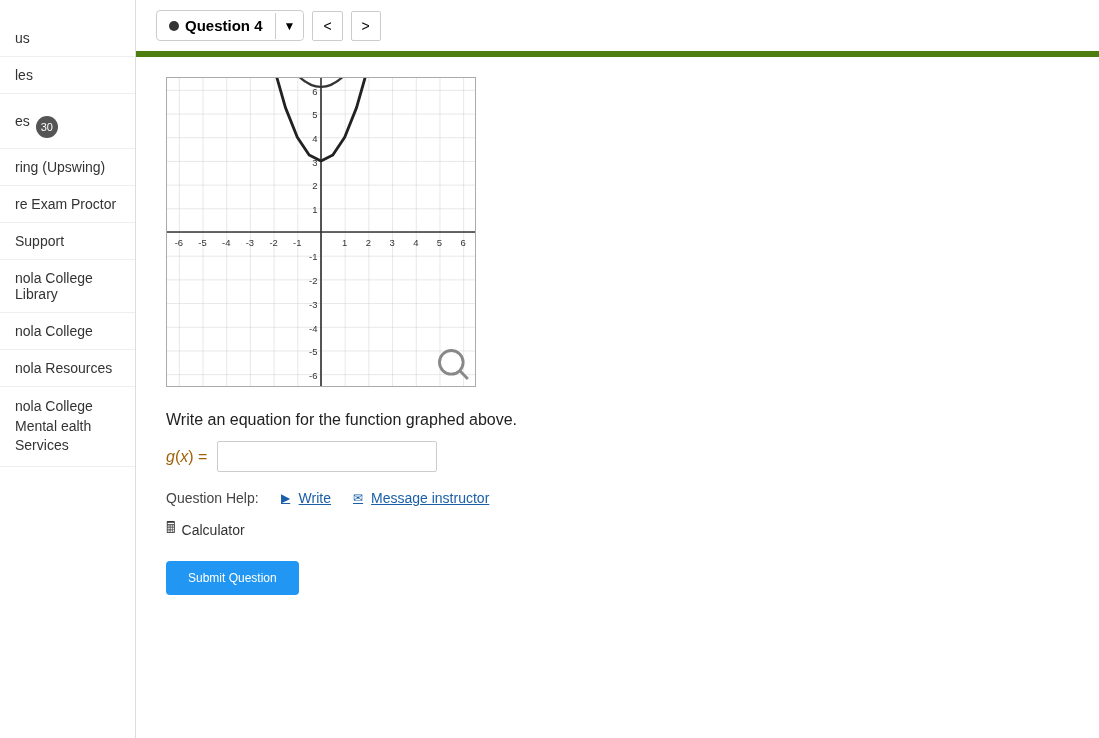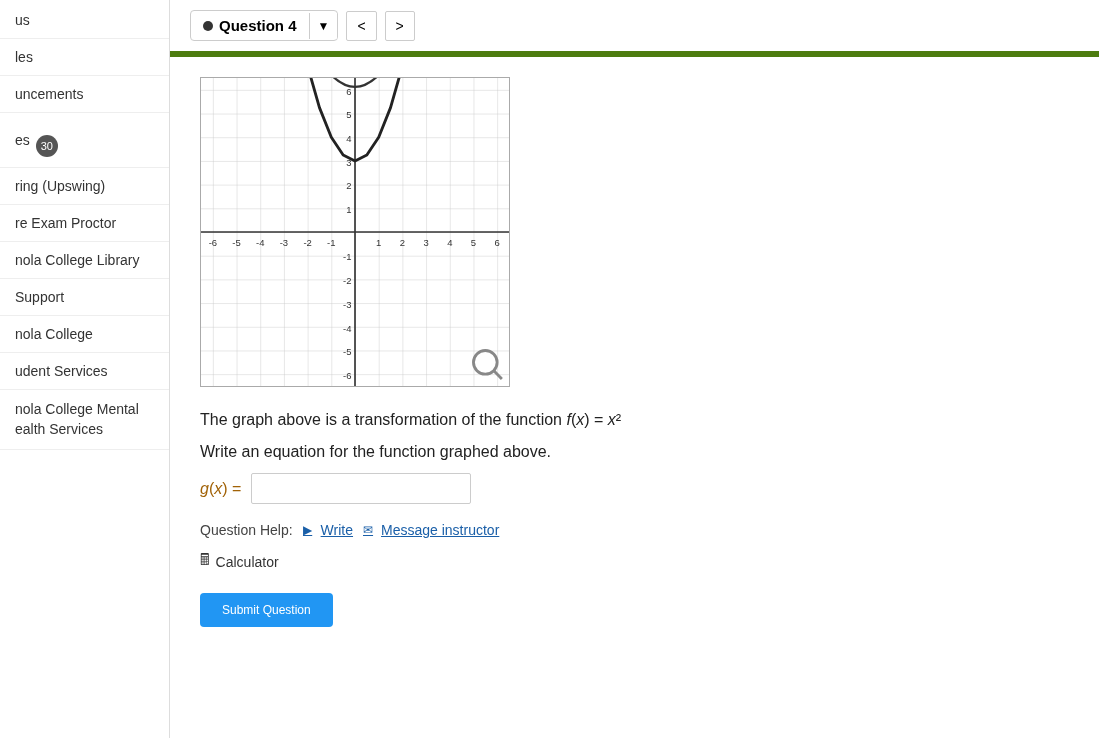--- a/index.html
+++ b/index.html
@@ -6,24 +6,24 @@
     body {
       font-family: Arial, sans-serif;
       background: #f0f0f0;
       display: flex;
       height: 738px;
       overflow: hidden;
     }
 
     
     .sidebar {
-      width: 170px;
+      width: 136px;
       background: #fff;
       border-right: 1px solid #ddd;
-      padding-top: 2px;
+      padding-top: 20px;
       flex-shrink: 0;
       display: flex;
       flex-direction: column;
     }
     .sidebar-item {
       padding: 10px 15px;
       font-size: 14px;
       color: #333;
       cursor: pointer;
       display: flex;
@@ -151,21 +151,21 @@
       font-size: 15px;
       width: 220px;
       border-radius: 2px;
       outline: none;
     }
 
     
     .help-row {
       display: flex;
       align-items: center;
-      gap: 6px;
+      gap: 18px;
       margin-bottom: 10px;
       font-size: 14px;
       flex-wrap: wrap;
     }
     .help-label { color: #444; }
     .help-link {
       color: #1a5fa8;
       text-decoration: underline;
       cursor: pointer;
       display: flex;
@@ -212,43 +212,40 @@
 <body>
 
 <div class="sidebar">
   <div class="sidebar-item">
     <span>us</span>
   </div>
   <div class="sidebar-item">
     <span>les</span>
   </div>
   <div class="sidebar-item">
-    <span>uncements</span>
-  </div>
-  <div class="sidebar-item">
     <span>es</span>
     <span class="badge">30</span>
   </div>
   <div class="sidebar-item">
     <span>ring (Upswing)</span>
   </div>
   <div class="sidebar-item">
     <span>re Exam Proctor</span>
   </div>
   <div class="sidebar-item">
+    <span>Support</span>
+  </div>
+  <div class="sidebar-item">
     <span>nola College Library</span>
   </div>
   <div class="sidebar-item">
-    <span>Support</span>
-  </div>
-  <div class="sidebar-item">
     <span>nola College</span>
   </div>
   <div class="sidebar-item">
-    <span>udent Services</span>
+    <span>nola Resources</span>
   </div>
   <div class="sidebar-item" style="white-space:pre-line; line-height:1.4;">
     <span>nola College Mental ealth Services</span>
   </div>
 </div>
 
 <div class="main">
 
   <div class="topbar">
     <div class="question-selector">
@@ -325,23 +322,20 @@
         " fill="none" stroke="#222" stroke-width="0.12" stroke-linejoin="round"></polyline>
 
         <g transform="translate(5.5, 5.5)">
           <circle cx="0" cy="0" r="0.5" fill="none" stroke="#888" stroke-width="0.12"></circle>
           <line x1="0.36" y1="0.36" x2="0.7" y2="0.7" stroke="#888" stroke-width="0.12"></line>
         </g>
       </svg>
     </div>
 
     
-    <p class="math-desc">
-      The graph above is a transformation of the function <em>f</em>(<em>x</em>) = <em>x</em>²
-    </p>
 
     
     <p class="write-eq">Write an equation for the function graphed above.</p>
 
     
     <div class="answer-row">
       <span class="g-label"><em>g</em>(<em>x</em>) =</span>
       <input class="answer-input" type="text" placeholder="" style="">
     </div>
 

